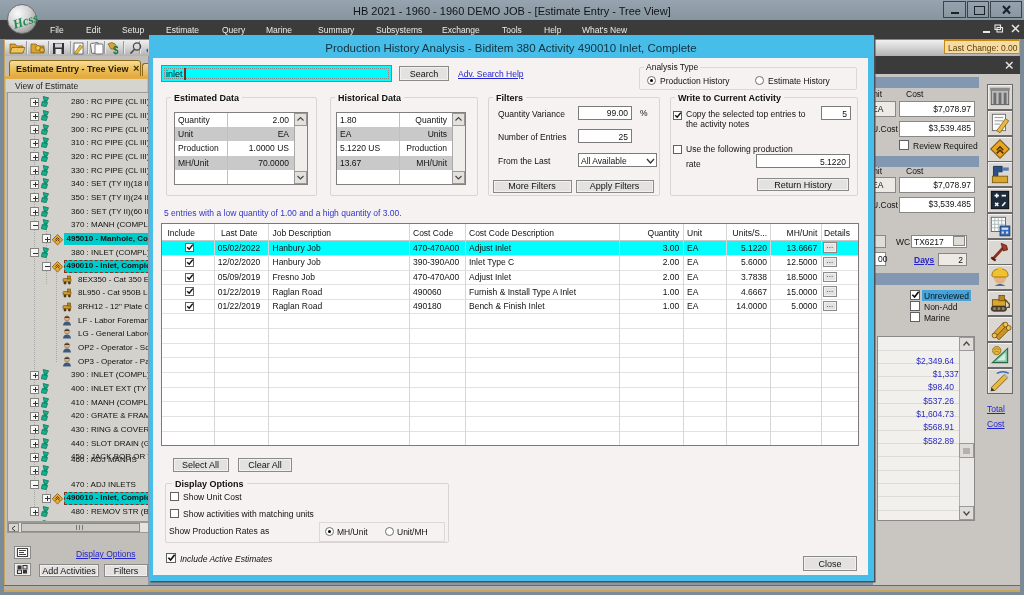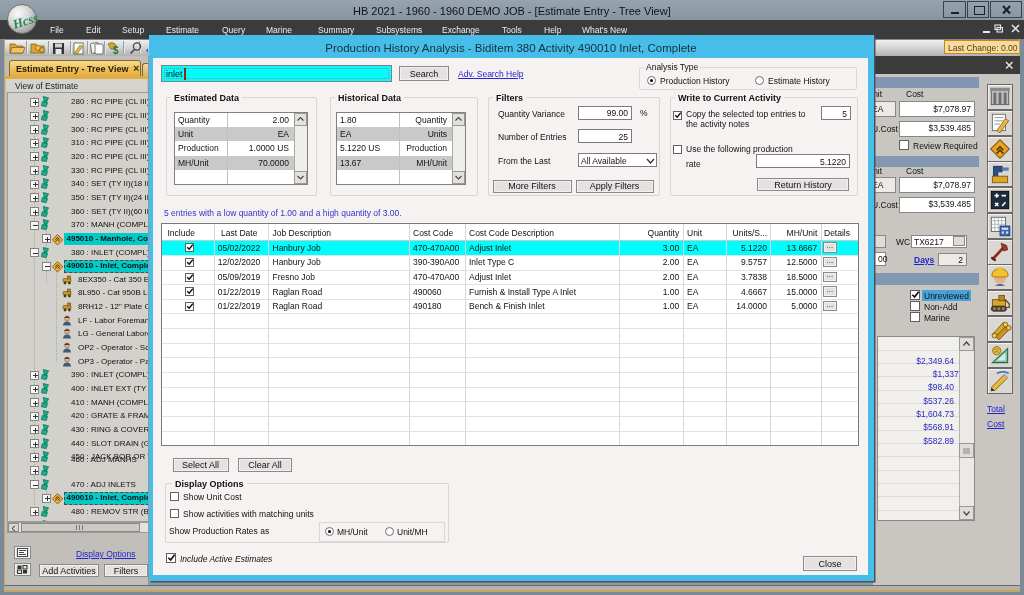--- a/index.html
+++ b/index.html
@@ -735,21 +735,21 @@
       <svg width="8" height="8" viewBox="0 0 8 8">
         <path d="M1.2 4.2 L3.2 6.2 L6.8 1.6" stroke="#111" stroke-width="1.5" fill="none"></path>
       </svg>
     </div>
 <div class="a t" style="left:217.7px;top:257.35px;">12/02/2020</div>
 <div class="a t" style="left:272.5px;top:257.35px;">Hanbury Job</div>
 <div class="a t" style="left:413px;top:257.35px;">390-390A00</div>
 <div class="a t" style="left:469px;top:257.35px;">Inlet Type C</div>
 <div class="a t" style="left:619.2px;top:257.35px;width:60px;text-align:right;">2.00</div>
 <div class="a t" style="left:687px;top:257.35px;">EA</div>
-<div class="a t" style="left:722px;top:257.35px;width:45px;text-align:right;">9.5757</div>
+<div class="a t" style="left:722px;top:257.35px;width:45px;text-align:right;">5.6000</div>
 <div class="a t" style="left:767.3px;top:257.35px;width:50px;text-align:right;">12.5000</div>
 <div class="a btn" style="left:822.9px;top:256.9px;width:14px;height:10.5px;font-size:8px;line-height:4px;padding-bottom:3px;">...</div>
 <div class="a cb" style="left:185px;top:272.5px;width:9px;height:9px;">
       <svg width="8" height="8" viewBox="0 0 8 8">
         <path d="M1.2 4.2 L3.2 6.2 L6.8 1.6" stroke="#111" stroke-width="1.5" fill="none"></path>
       </svg>
     </div>
 <div class="a t" style="left:217.7px;top:272.0px;">05/09/2019</div>
 <div class="a t" style="left:272.5px;top:272.0px;">Fresno Job</div>
 <div class="a t" style="left:413px;top:272.0px;">470-470A00</div>

